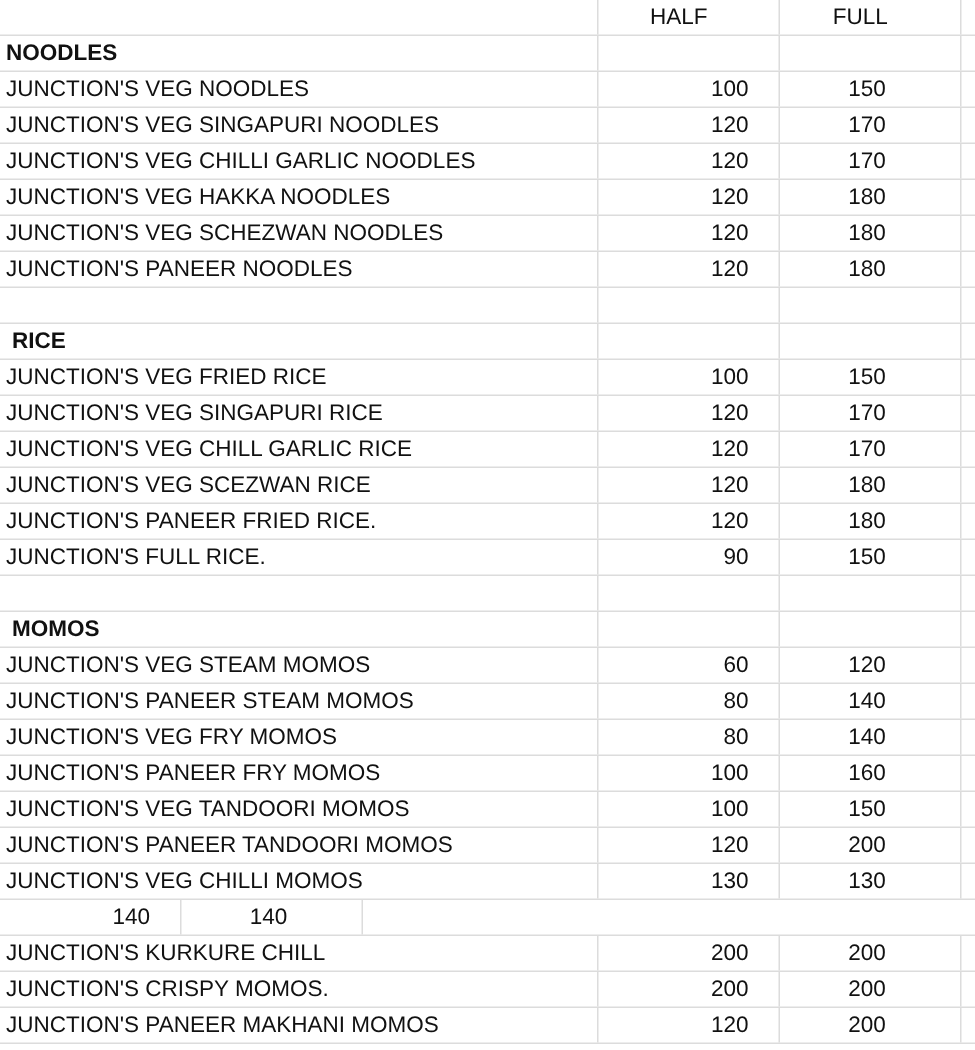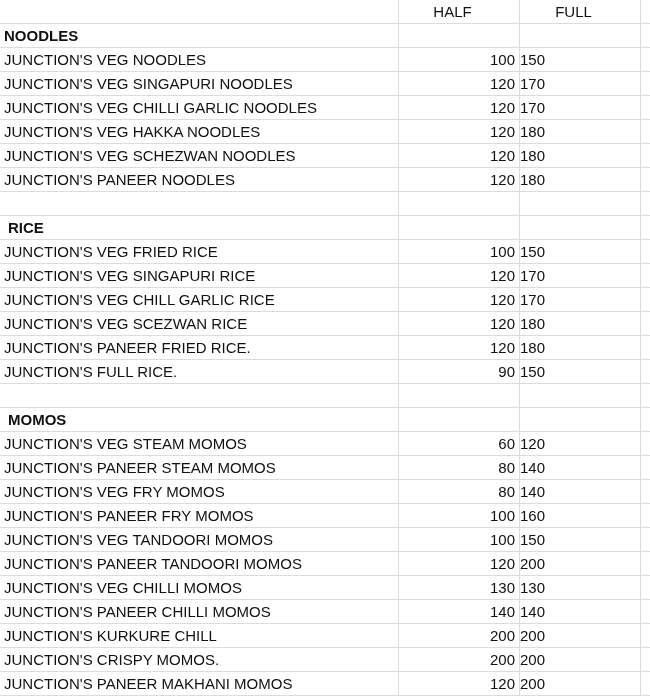--- a/index.html
+++ b/index.html
@@ -5,22 +5,22 @@
     html, body { margin: 0; padding: 0; background: #ffffff; }
     body { width: 650px; height: 700px; overflow: hidden; position: relative;
            font-family: "Liberation Sans", sans-serif; color: #111111; }
     .sheet { position: absolute; left: 0; top: 0; width: 650px; }
     .row { display: flex; height: 24px; box-sizing: border-box;
            border-bottom: 1px solid #dcdcdc; }
     .cell { box-sizing: border-box; height: 23px; line-height: 24px;
             font-size: 15px; white-space: nowrap; overflow: visible;
             border-right: 1px solid #dcdcdc; }
     .c-name { width: 399px; padding-left: 4px; }
-    .c-half { width: 121px; text-align: right; padding-right: 4px; }
-    .c-full { width: 121px; text-align: left; padding-right: 4px; }
+    .c-half { width: 121px; text-align: right; padding-right: 20px; }
+    .c-full { width: 121px; text-align: center; padding-right: 4px; }
     .c-extra { width: 9px; border-right: none; }
     .header .c-half, .header .c-full { text-align: center; padding-right: 13px; }
     .section .c-name { font-weight: bold; }
     .section.indent .c-name { padding-left: 8px; }
   </style>
 </head>
 <body>
 
 <div class="sheet">
   <div class="row header">
@@ -168,21 +168,20 @@
         <div class="cell c-full">200</div>
         <div class="cell c-extra"></div>
       </div>
       <div class="row">
         <div class="cell c-name">JUNCTION'S VEG CHILLI MOMOS</div>
         <div class="cell c-half">130</div>
         <div class="cell c-full">130</div>
         <div class="cell c-extra"></div>
       </div>
       <div class="row">
-        <div class="cell c-name">JUNCTION'S PANEER CHILLI MOMOS</div>
         <div class="cell c-half">140</div>
         <div class="cell c-full">140</div>
         <div class="cell c-extra"></div>
       </div>
       <div class="row">
         <div class="cell c-name">JUNCTION'S KURKURE CHILL</div>
         <div class="cell c-half">200</div>
         <div class="cell c-full">200</div>
         <div class="cell c-extra"></div>
       </div>

